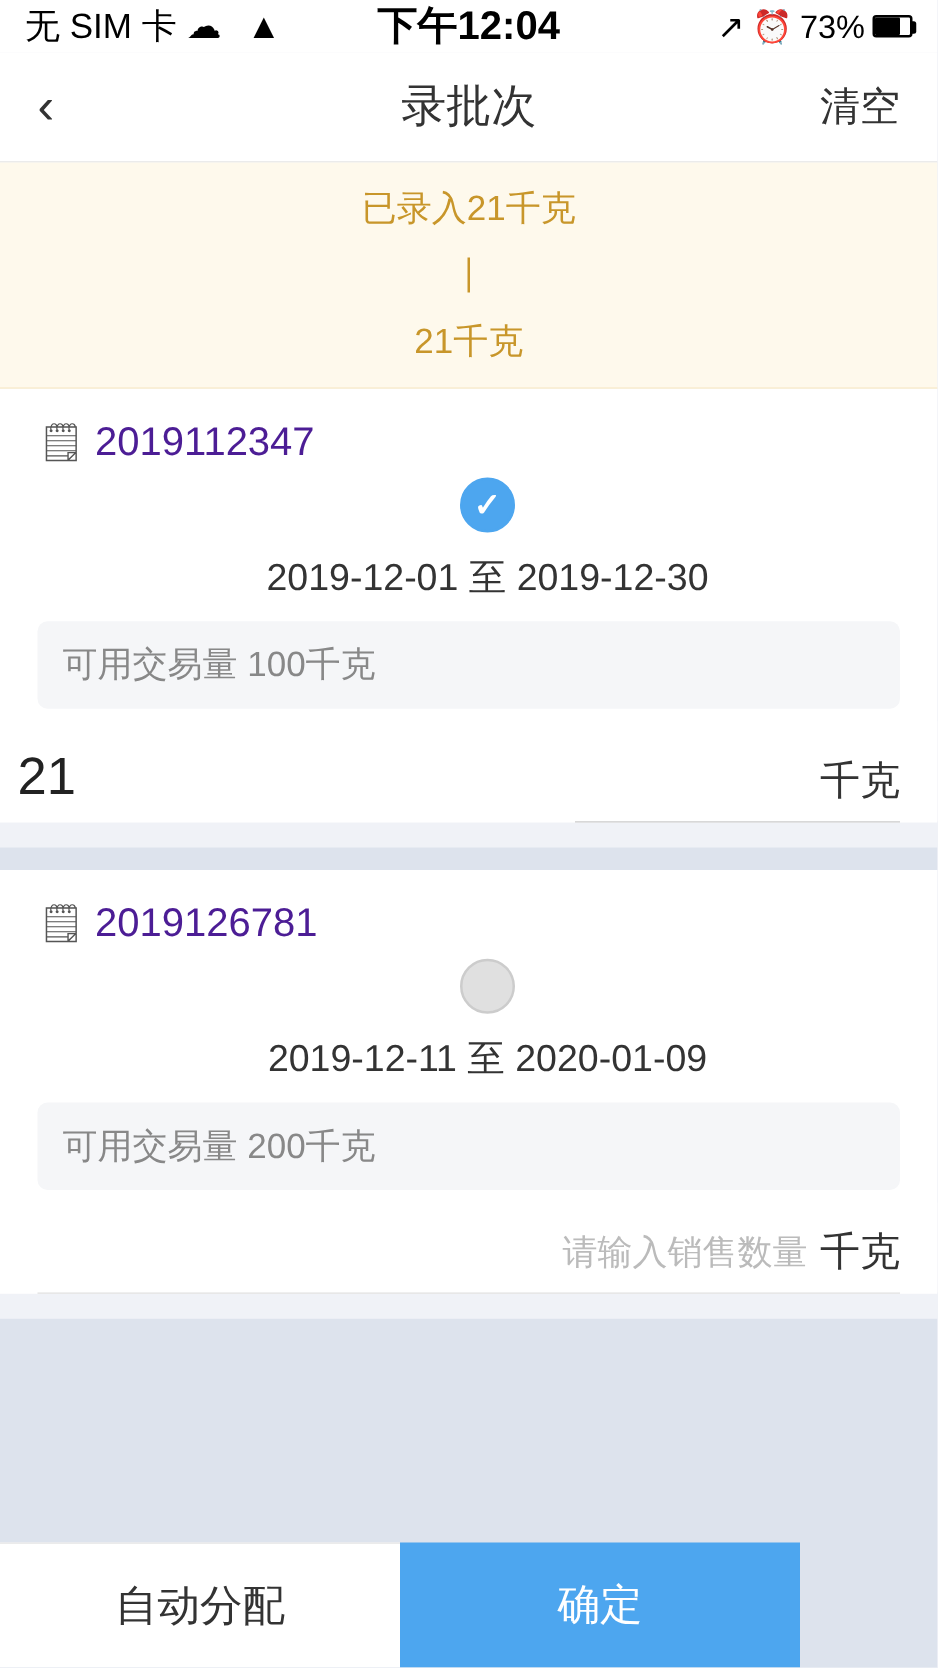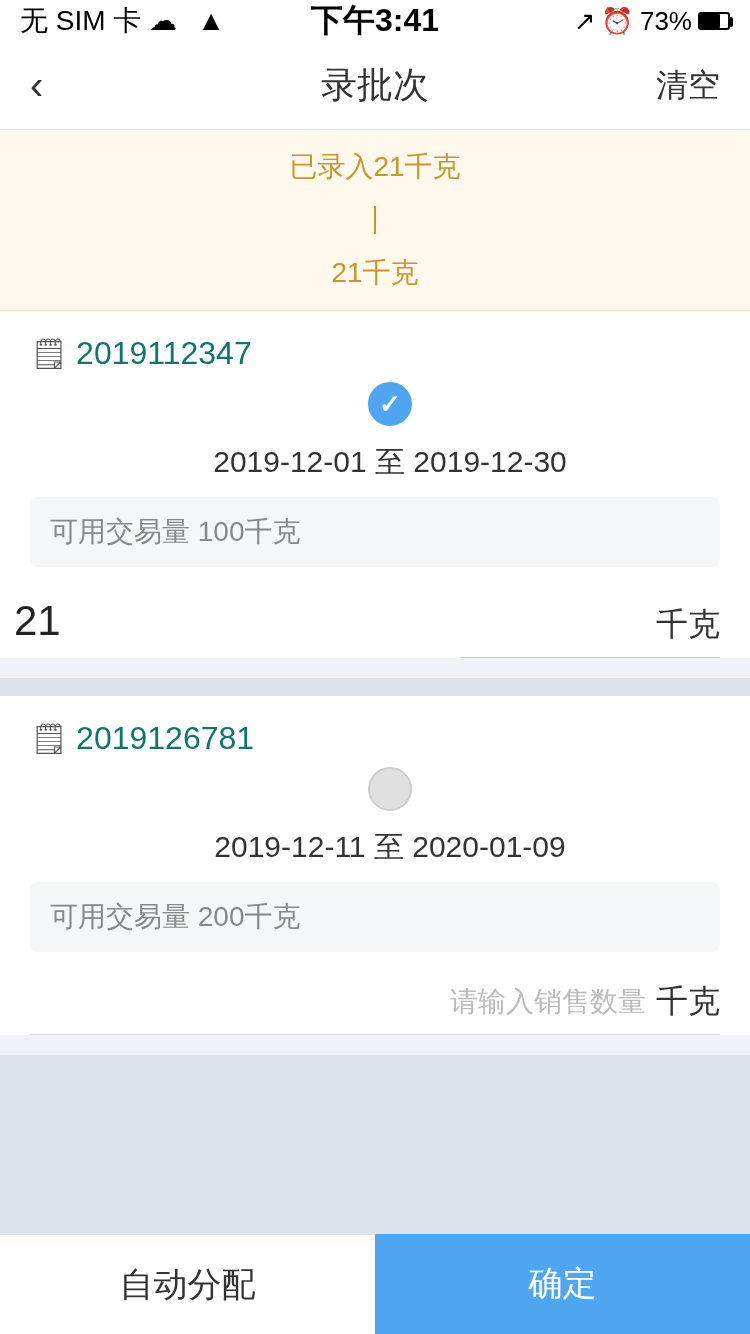--- a/index.html
+++ b/index.html
@@ -106,21 +106,21 @@
       align-items: center;
       gap: 8px;
       margin-bottom: 10px;
     }
     .item-icon {
       font-size: 30px;
       color: #555;
     }
     .item-id {
       font-size: 32px;
-      color: #0f766e;
+      color: #4c1d95;
       font-weight: 500;
     }
 
     .item-row {
       display: flex;
       align-items: center;
       gap: 16px;
       margin-bottom: 14px;
       flex-direction: column;
     }
@@ -219,21 +219,21 @@
     .gray-area {
       background: #dde3ed;
       flex: 1;
     }
 
     
     .bottom-bar {
       position: absolute;
       bottom: 0;
       left: 0;
-      width: 750px;
+      width: 640px;
       height: 100px;
       display: flex;
     }
     .btn-auto {
       flex: 1;
       background: #fff;
       border: none;
       font-size: 34px;
       color: #333;
       cursor: pointer;
@@ -259,21 +259,21 @@
     }
   </style>
 </head>
 <body>
 
 <div class="status-bar">
   <div class="status-left">
     <span>无 SIM 卡 ☁</span>
     <span>▲</span>
   </div>
-  <div class="status-center">下午3:41</div>
+  <div class="status-center">下午12:04</div>
   <div class="status-right">
     <span>↗</span>
     <span>⏰</span>
     <span>73%</span>
     <span style="display:inline-block;width:32px;height:18px;border:2px solid #000;border-radius:3px;position:relative;vertical-align:middle;">
       <span style="display:block;width:73%;height:100%;background:#000;border-radius:1px;"></span>
       <span style="position:absolute;right:-5px;top:3px;width:4px;height:10px;background:#000;border-radius:0 2px 2px 0;"></span>
     </span>
   </div>
 </div>

